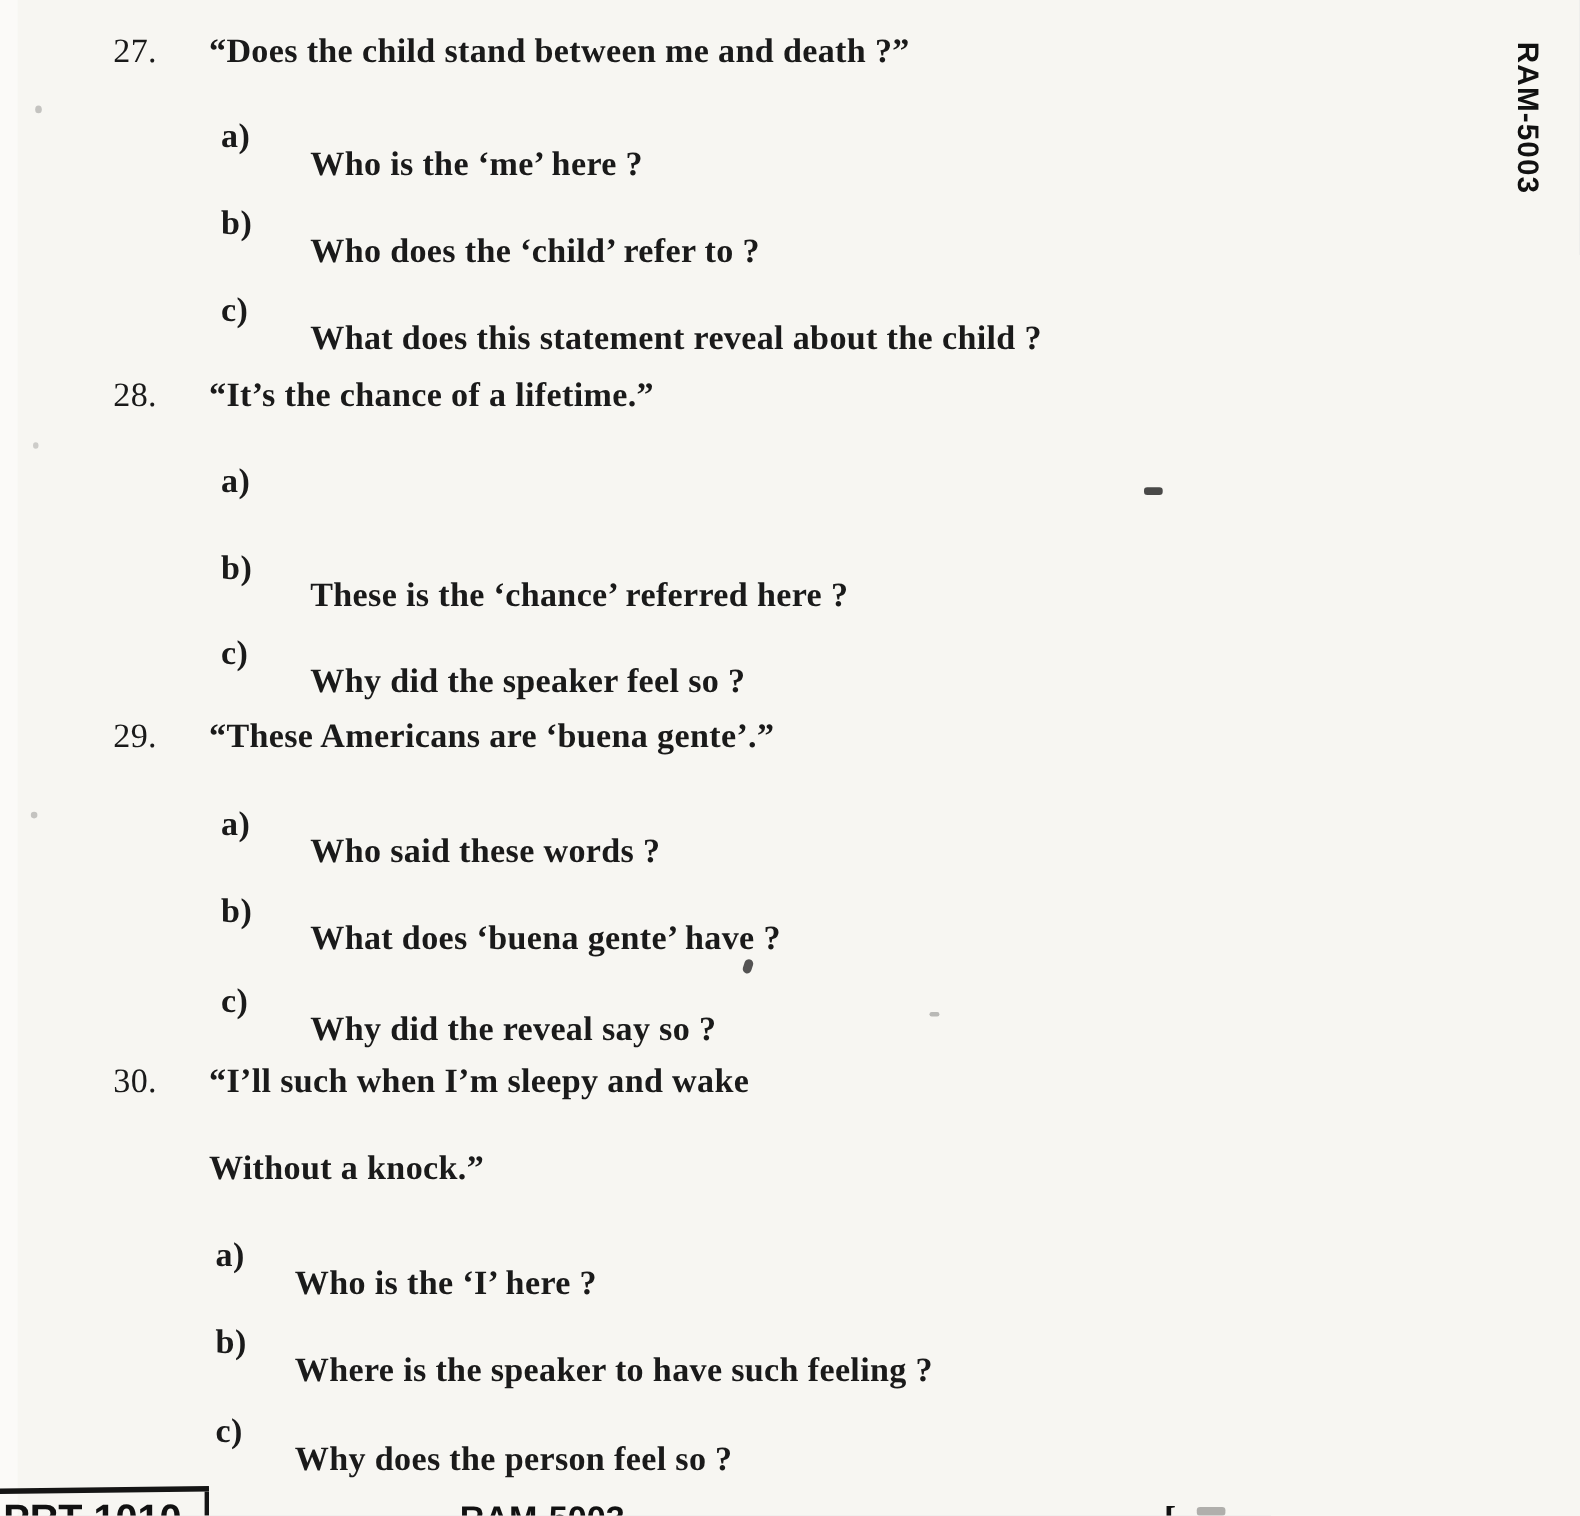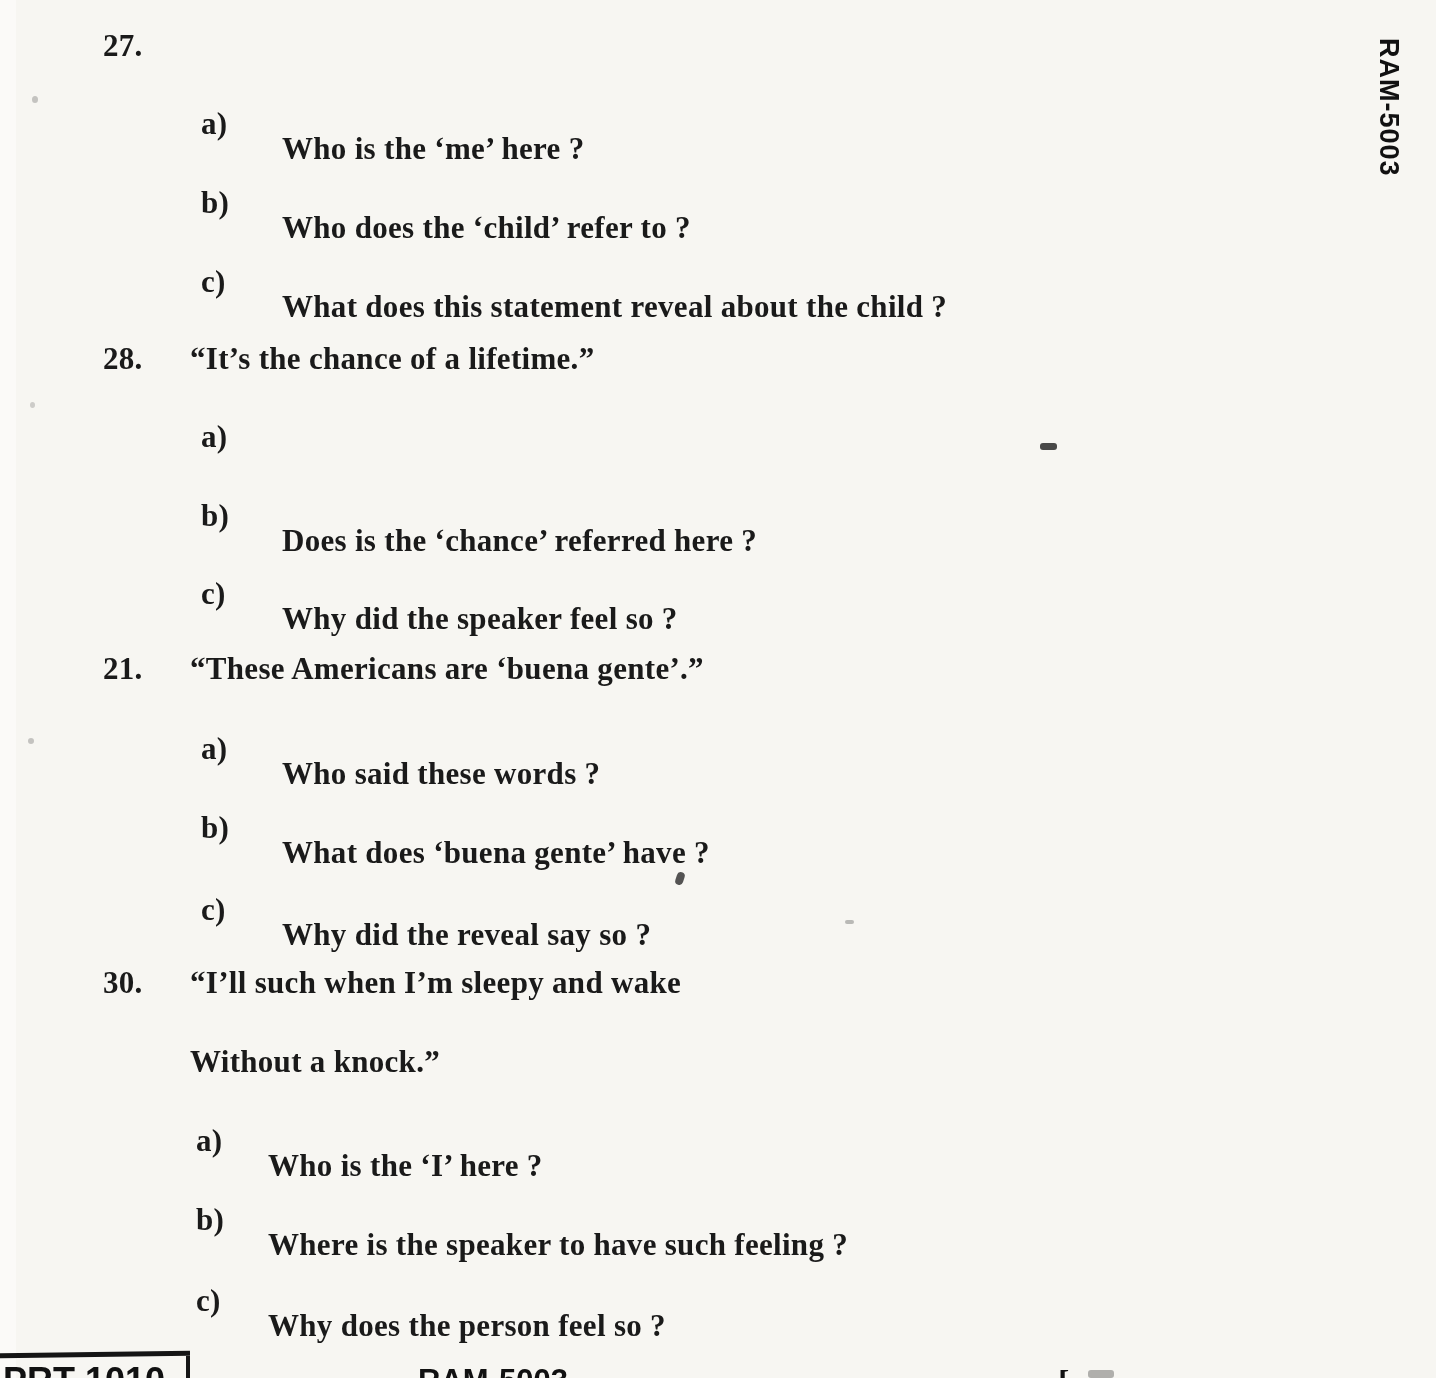--- a/index.html
+++ b/index.html
@@ -21,21 +21,21 @@
   .line {
     position: absolute;
     left: 0;
     width: 100%;
     height: 44px;
     font-size: 31px;
     font-weight: 600;
     letter-spacing: 0.3px;
     white-space: nowrap;
   }
-  .num      { position: absolute; left: 103px; font-weight: 700; }
+  .num      { position: absolute; left: 103px; font-weight: 400; }
   .stem     { position: absolute; left: 190px; }
   .sublabel { position: absolute; left: 201px; font-weight: 700; }
   .subtext  { position: absolute; left: 282px; margin-top: 25px; }
   .q30 .sublabel { left: 196px; }
   .q30 .subtext  { left: 268px; }
 
   
   .side-code {
     position: absolute;
     left: 1404px;
@@ -89,20 +89,21 @@
   .noise-smudge { left: 1088px; top: 1370px; width: 26px; height: 8px;  border-radius: 3px; opacity: 0.35; }
 </style>
 </head>
 <body>
 
 <div class="page">
   <div class="scan-edge"></div>
 
   <div class="line" style="top:28px">
     <span class="num">27.</span>
+    <span class="stem">“Does the child stand between me and death ?”</span>
   </div>
   <div class="line" style="top:106px">
     <span class="sublabel">a)</span>
     <span class="subtext">Who is the ‘me’ here ?</span>
   </div>
   <div class="line" style="top:185px">
     <span class="sublabel">b)</span>
     <span class="subtext">Who does the ‘child’ refer to ?</span>
   </div>
   <div class="line" style="top:264px">
@@ -112,29 +113,29 @@
 
   <div class="line" style="top:341px">
     <span class="num">28.</span>
     <span class="stem">“It’s the chance of a lifetime.”</span>
   </div>
   <div class="line" style="top:419px">
     <span class="sublabel">a)</span>
   </div>
   <div class="line" style="top:498px">
     <span class="sublabel">b)</span>
-    <span class="subtext">Does is the ‘chance’ referred here ?</span>
+    <span class="subtext">These is the ‘chance’ referred here ?</span>
   </div>
   <div class="line" style="top:576px">
     <span class="sublabel">c)</span>
     <span class="subtext">Why did the speaker feel so ?</span>
   </div>
 
   <div class="line" style="top:651px">
-    <span class="num">21.</span>
+    <span class="num">29.</span>
     <span class="stem">“These Americans are ‘buena gente’.”</span>
   </div>
   <div class="line" style="top:731px">
     <span class="sublabel">a)</span>
     <span class="subtext">Who said these words ?</span>
   </div>
   <div class="line" style="top:810px">
     <span class="sublabel">b)</span>
     <span class="subtext">What does ‘buena gente’ have ?</span>
   </div>

